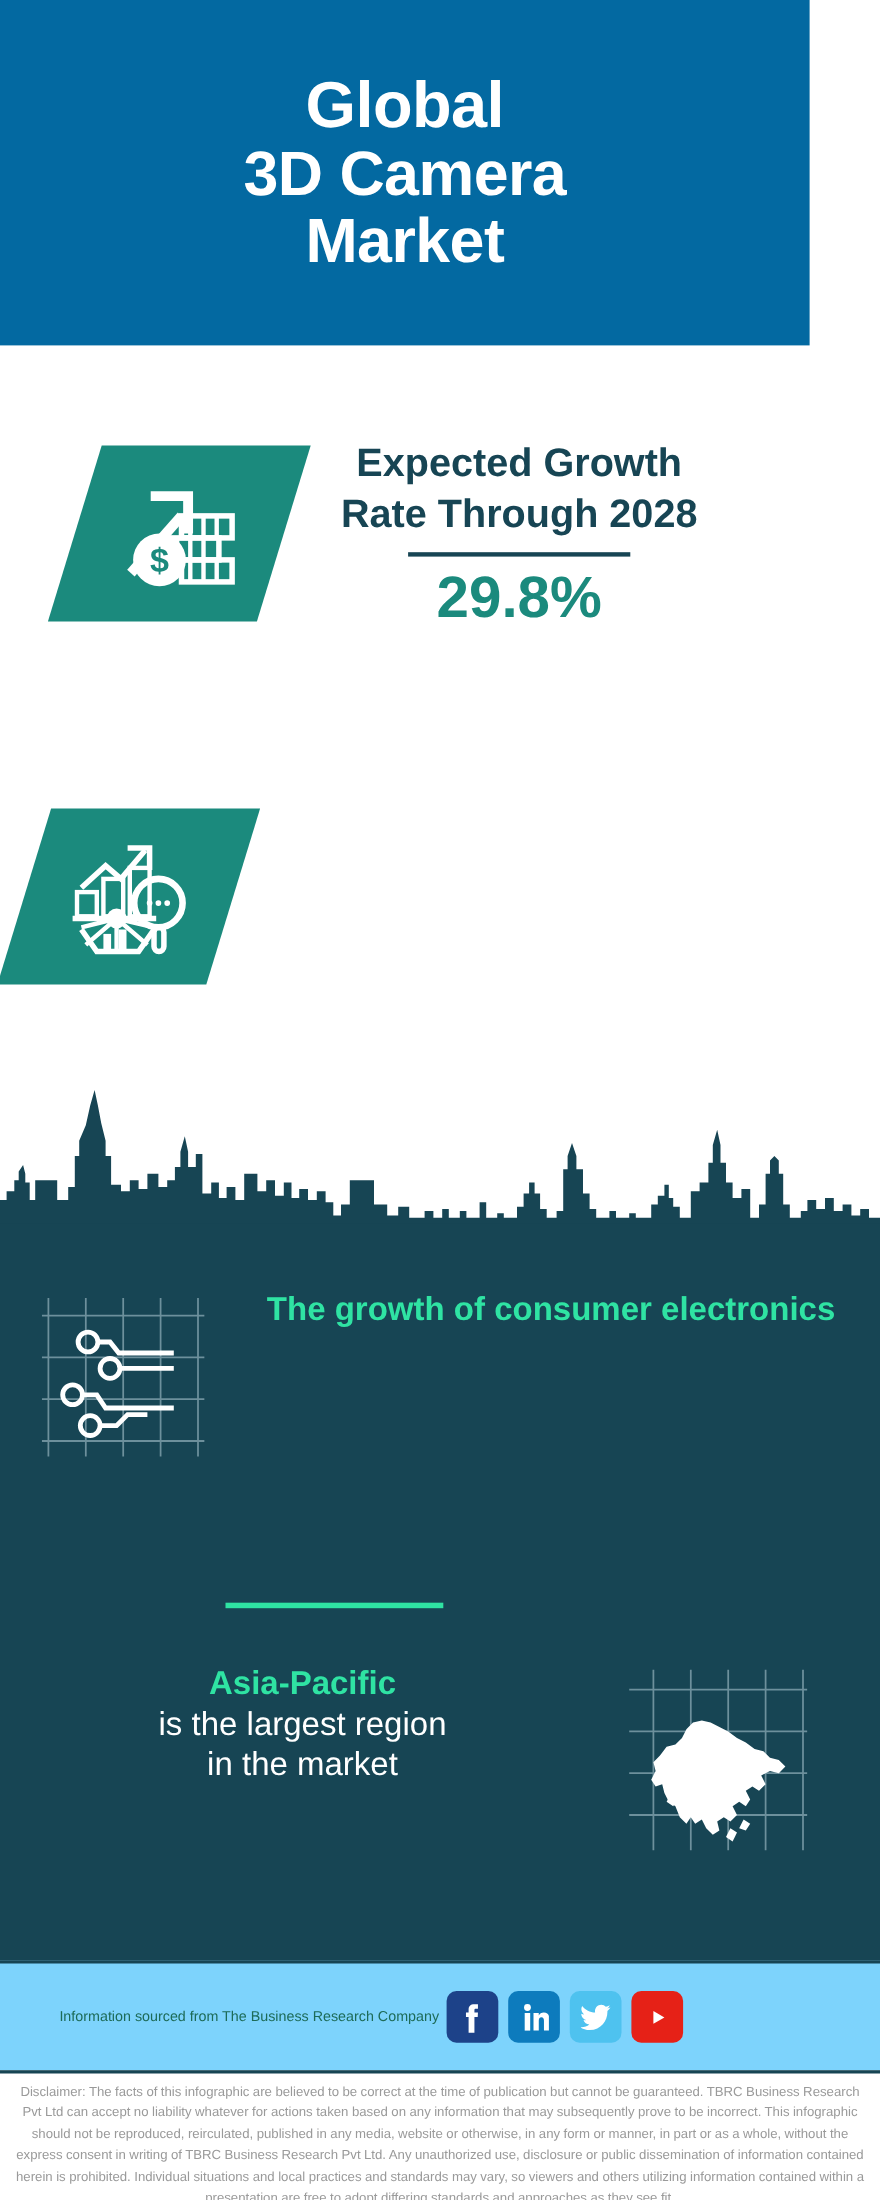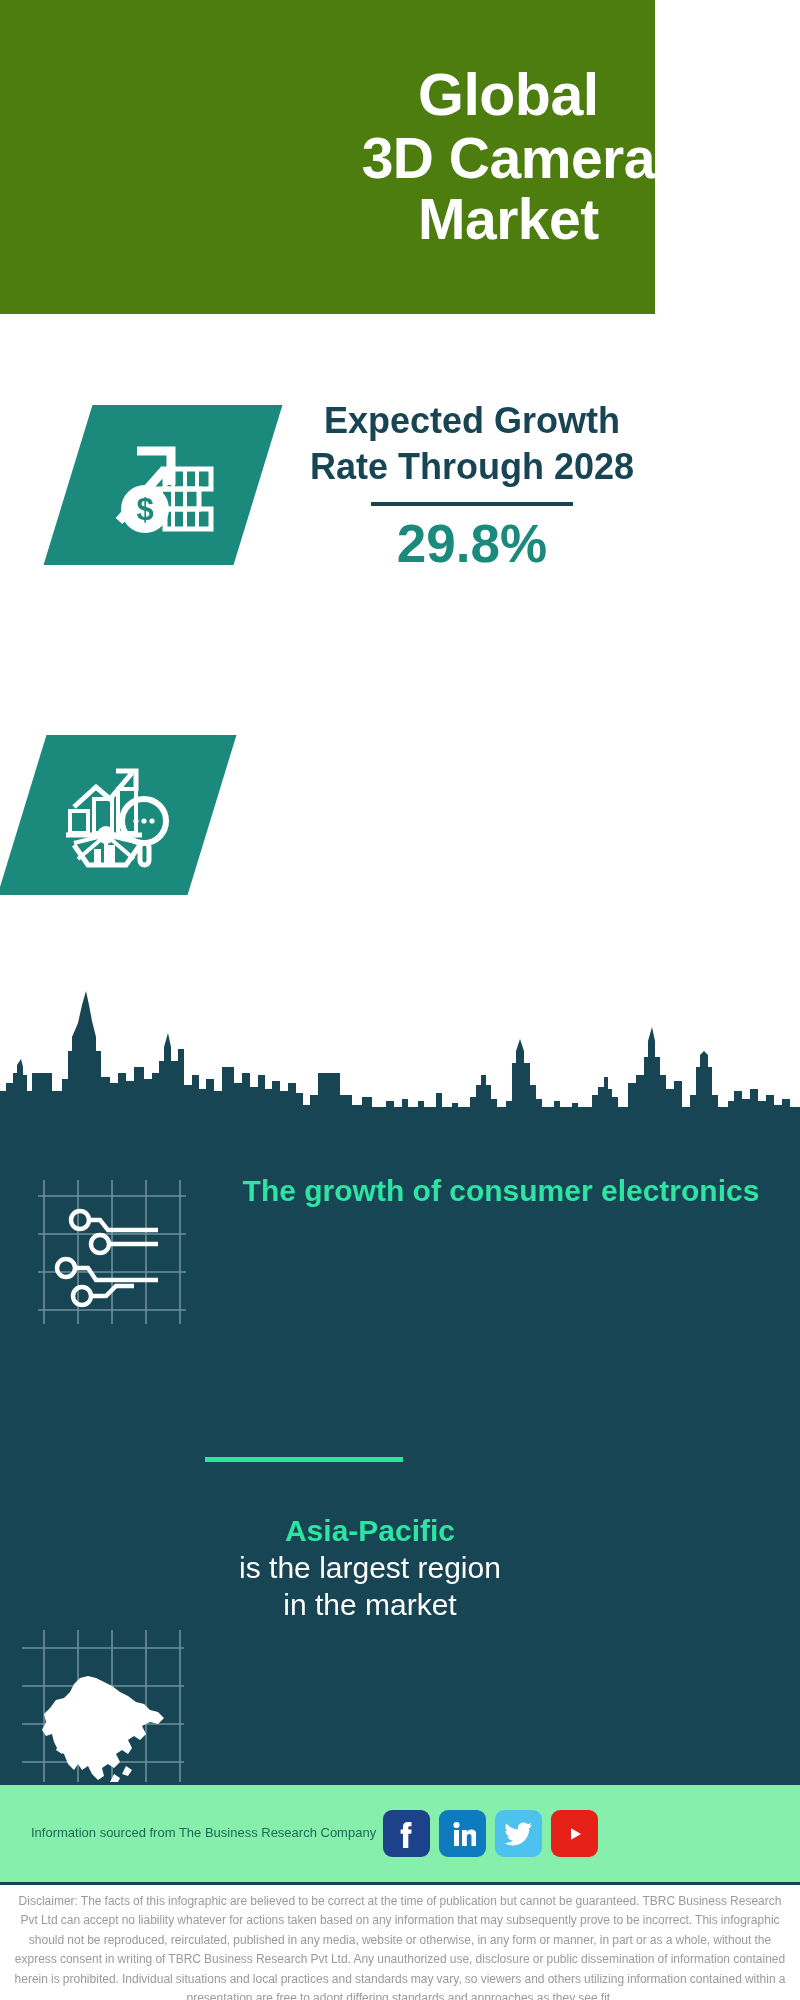--- a/index.html
+++ b/index.html
@@ -7,24 +7,24 @@
   body {
     font-family:"Liberation Sans", sans-serif;
     background:#ffffff;
     position:relative;
     overflow:hidden;
   }
   .page { width:800px; height:2000px; position:relative; background:#fff; }
 
   
   .header {
-    position:absolute; left:0; top:0; width:655px; height:314px;
-    background:#4d7c0f;
+    position:absolute; left:0; top:0; width:736px; height:314px;
+    background:#0369a1;
     display:flex; flex-direction:column;
-    align-items:flex-end; justify-content:center;
+    align-items:center; justify-content:center;
   }
   .header h1 {
     color:#ffffff;
     font-size:59px;
     font-weight:bold;
     line-height:1.07;
     text-align:center;
     letter-spacing:-0.5px;
   }
   .header h1 span { display:block; }
@@ -81,21 +81,21 @@
   .skyline svg { display:block; width:800px; height:158px; }
 
   
   .dark {
     position:absolute; left:0; top:1112px; width:800px; height:670px;
     background:#174554;
   }
 
   .row { position:absolute; display:flex; }
   .row-1 { left:0; top:60px; width:800px; height:215px; }
-  .row-2 { left:0; top:400px; width:740px; height:215px;flex-direction:column; }
+  .row-2 { left:0; top:400px; width:740px; height:215px; }
 
   .gfx { flex:0 0 auto; width:180px; display:flex; justify-content:center; }
   .row-1 .gfx { margin-left:22px; }
   .row-2 .gfx { margin-left:10px; }
 
   .msg { flex:1 1 auto; text-align:center; padding:0 14px; }
   .msg-hi {
     color:#2fe3a3;
     font-size:30px;
     font-weight:bold;
@@ -111,23 +111,23 @@
   }
 
   .mid-rule {
     position:absolute; left:205px; top:345px;
     width:198px; height:5px; background:#2fe3a3;
   }
 
   
   .footer {
     position:absolute; left:0; top:1782px; width:800px; height:100px;
-    background:#86efac;
+    background:#7dd3fc;
     border-top:3px solid #174554;
-    display:flex; align-items:center;
+    display:flex; align-items:center;padding-left:23px;
   }
   .src {
     margin-left:31px; width:350px;
     color:#1d6b57;
     font-size:13px;
     line-height:1.75;
   }
   .src span { display:block; }
   .socials { display:flex; gap:9px; margin-left:2px; }
   .sico {

